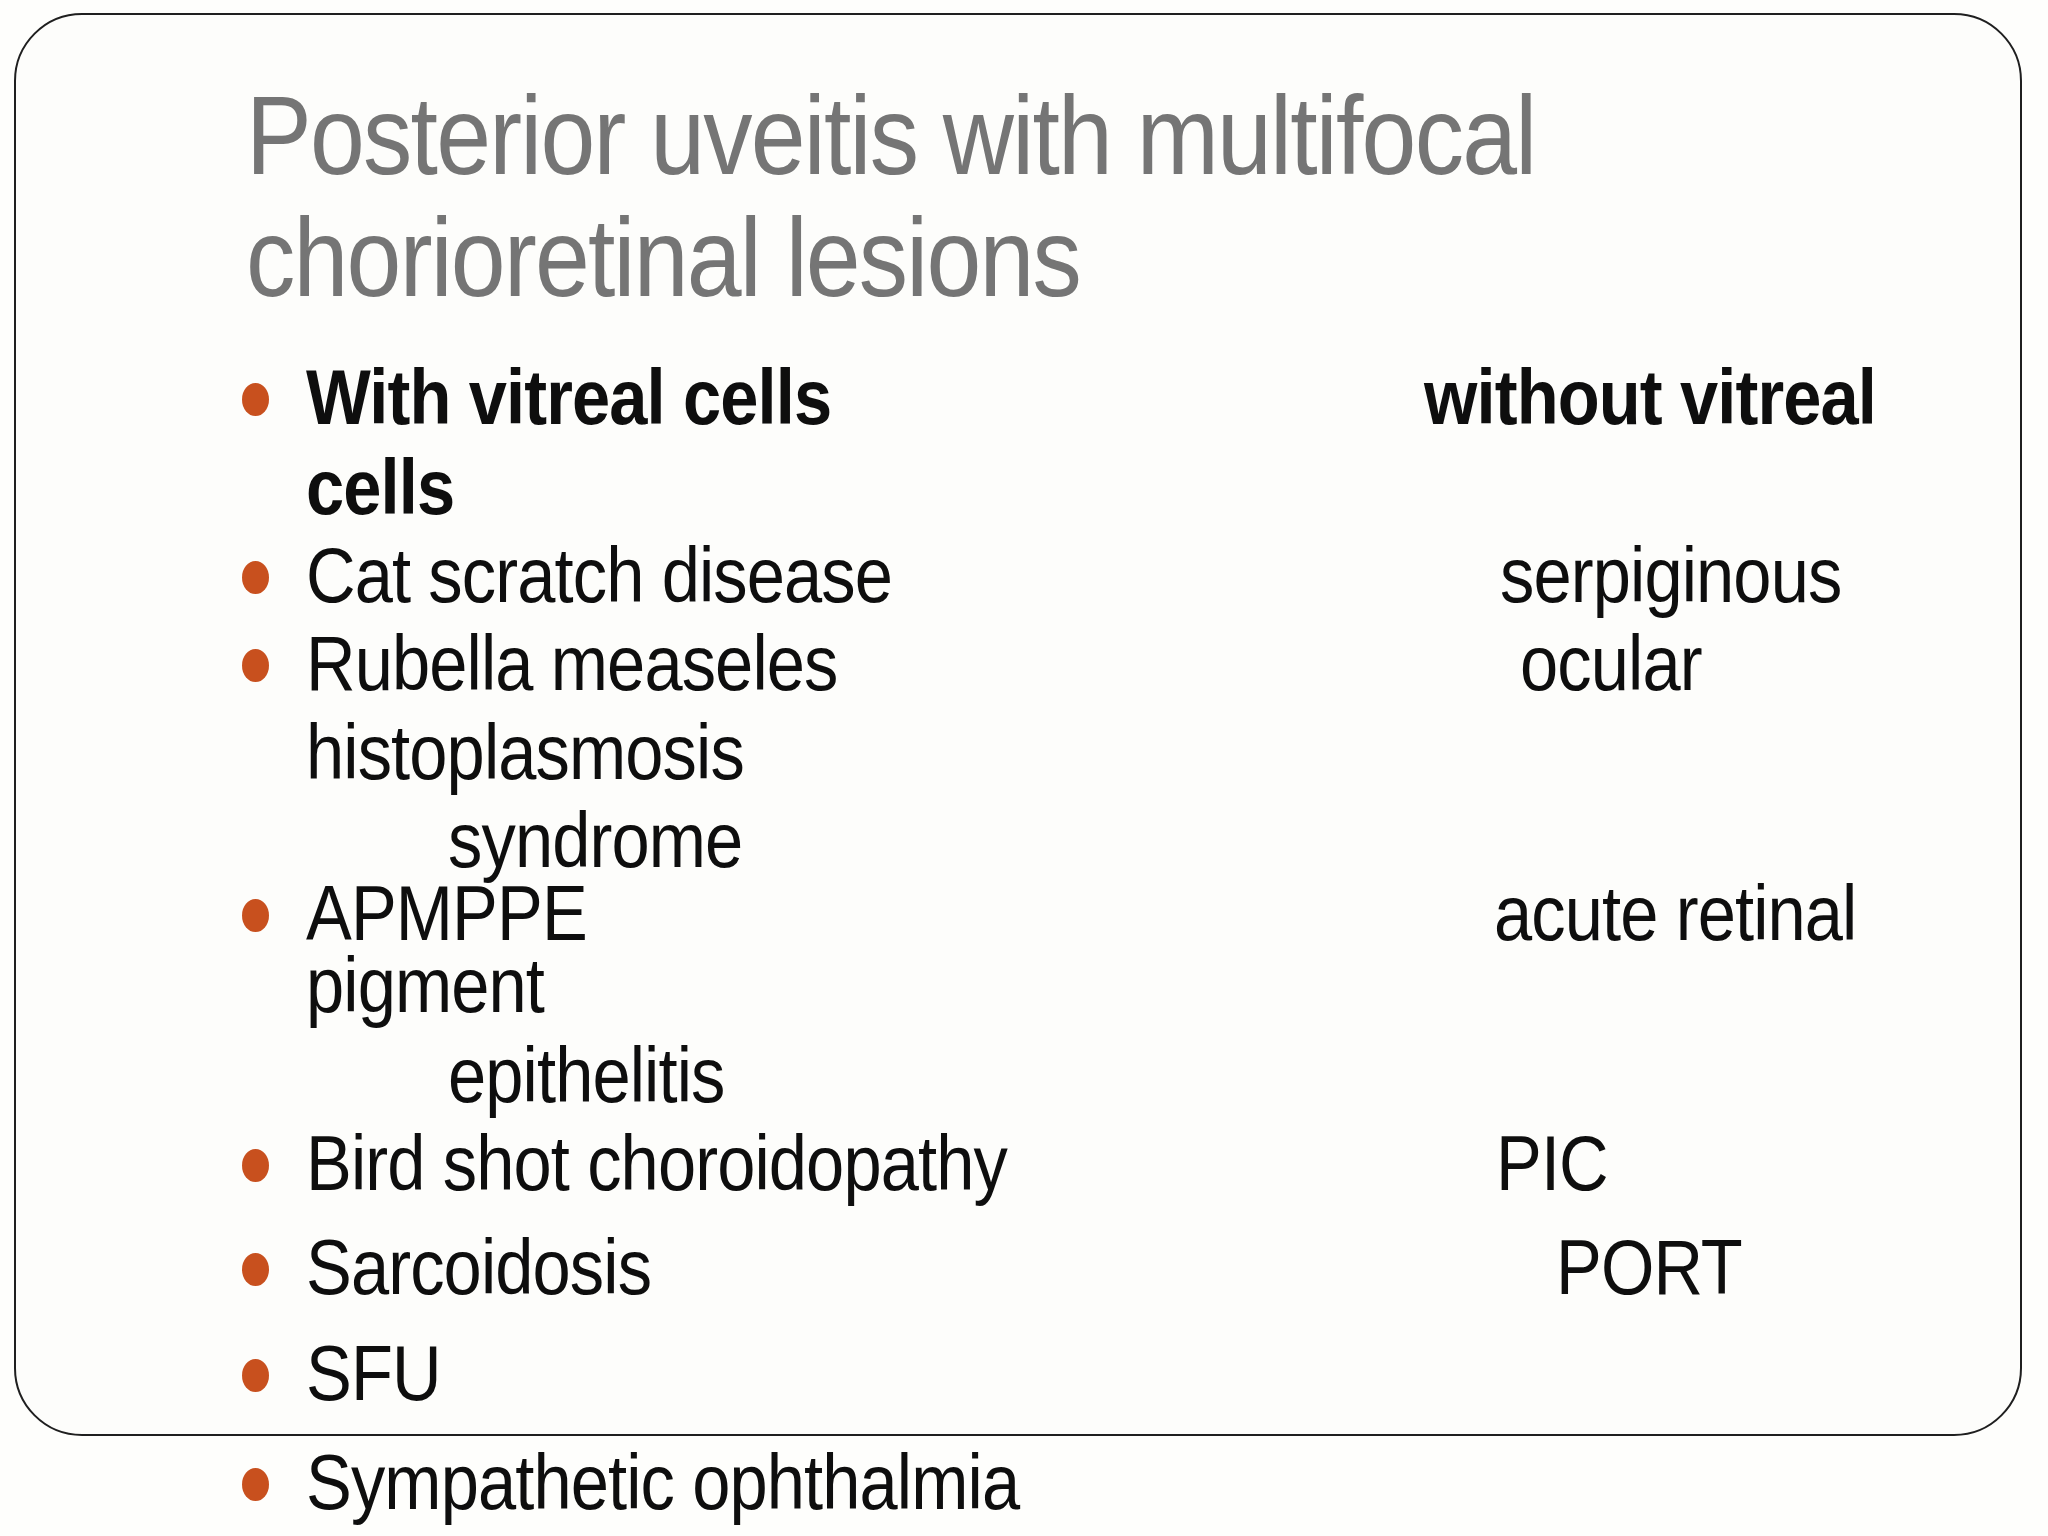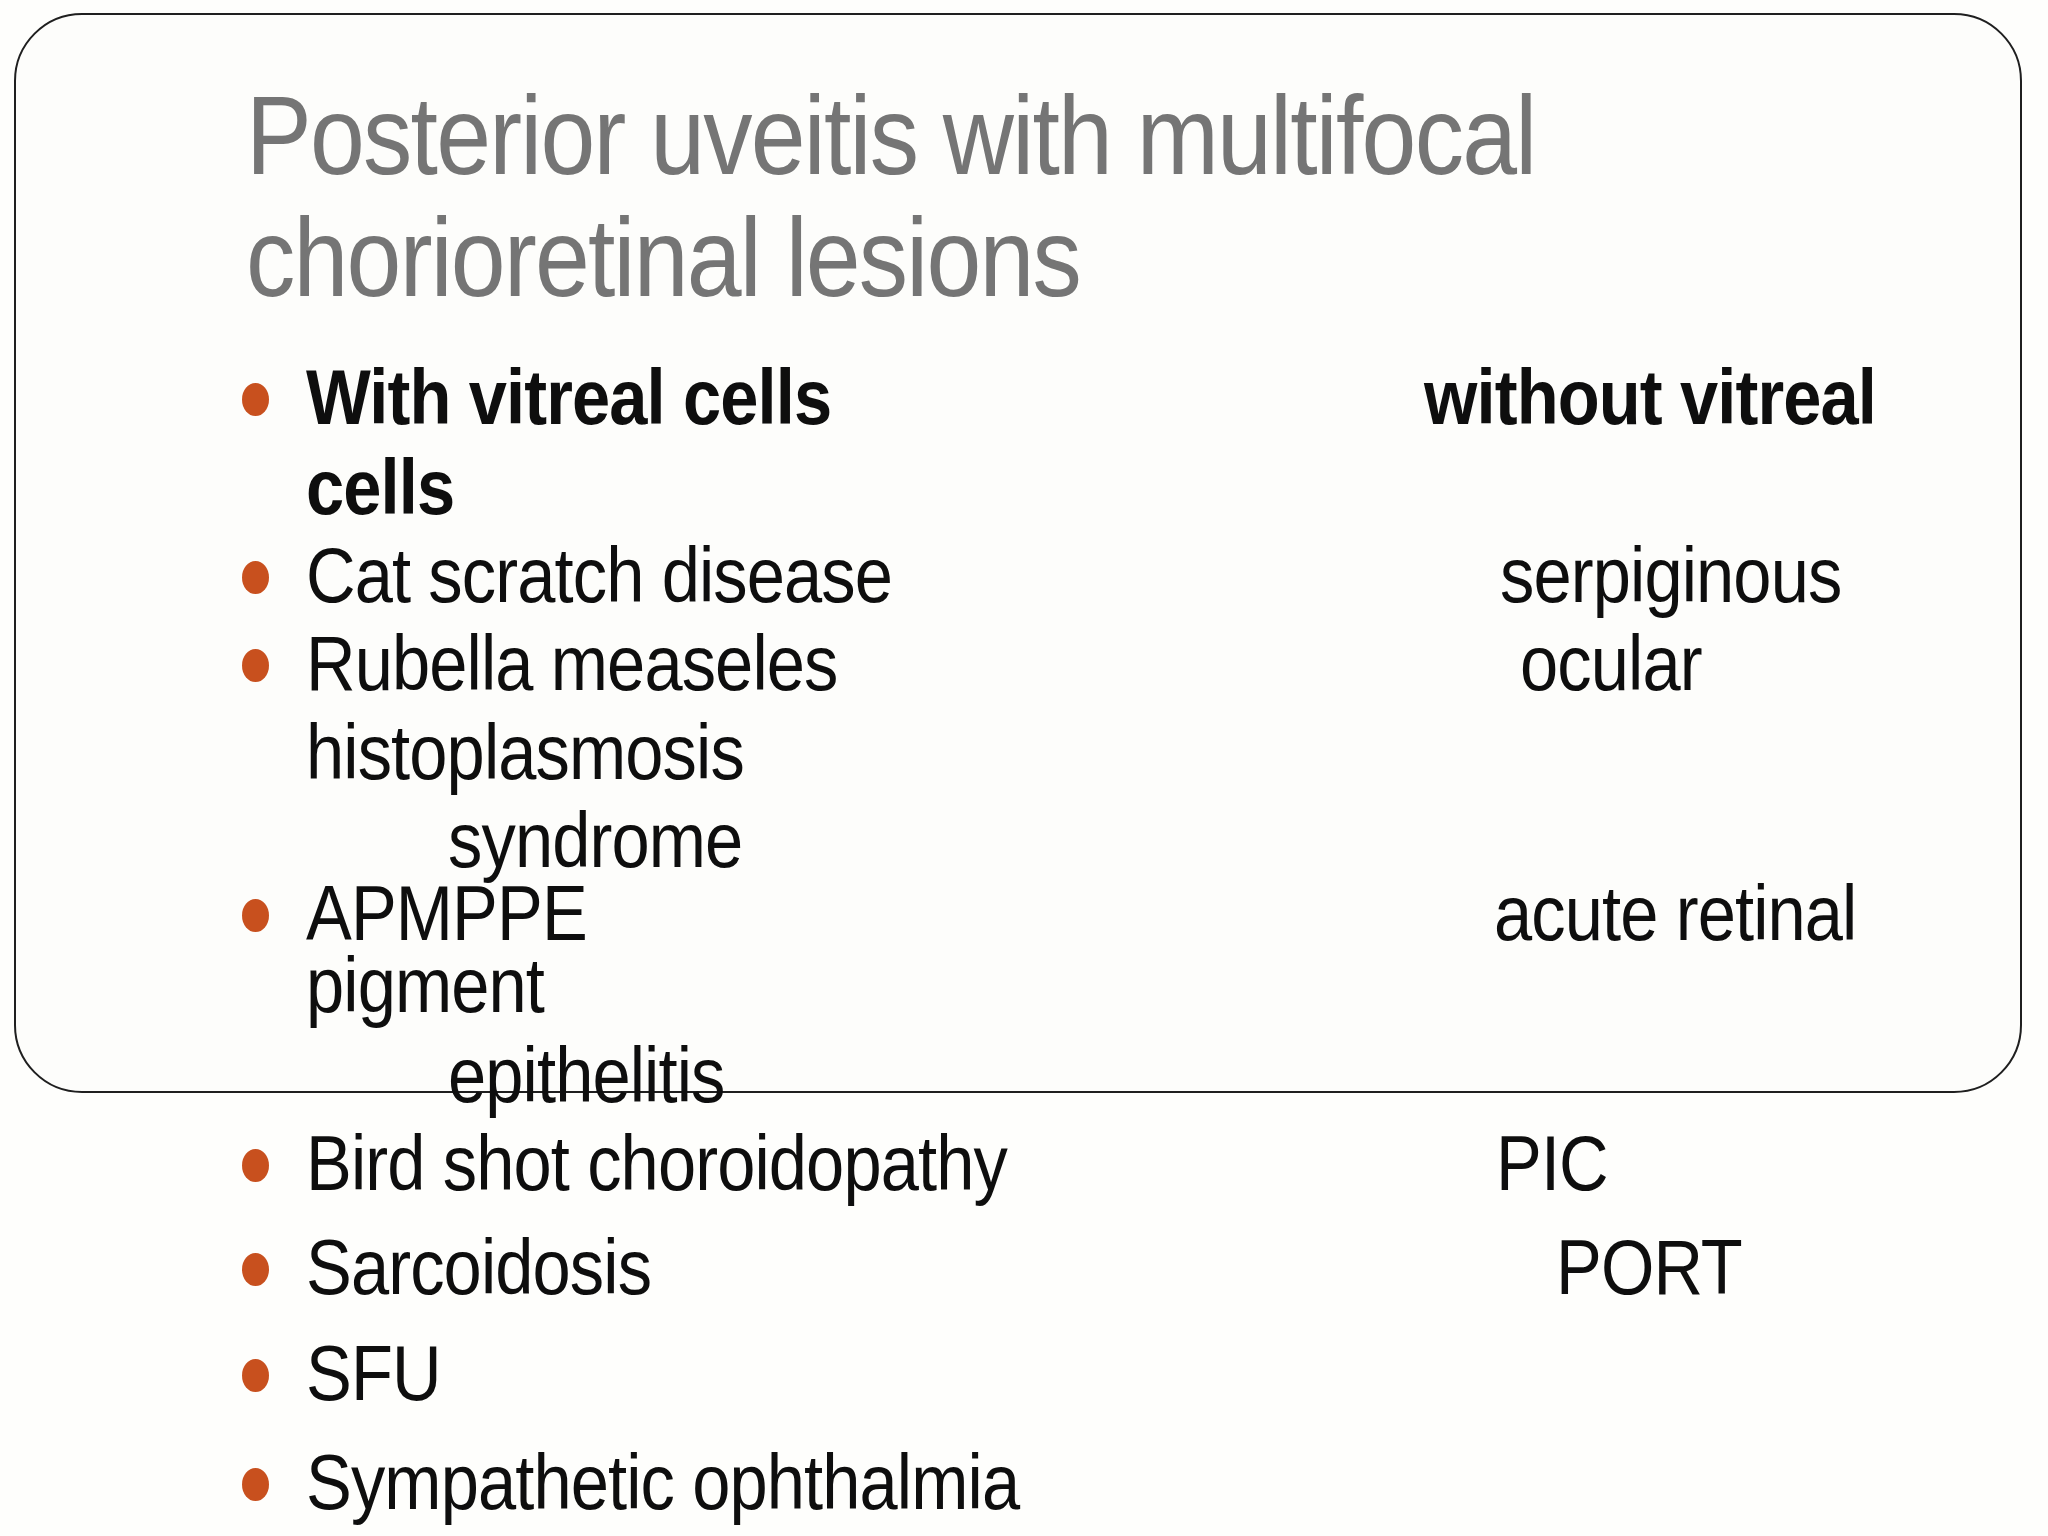--- a/index.html
+++ b/index.html
@@ -3,21 +3,21 @@
 <meta charset="utf-8">
 <style>
   html,body{margin:0;padding:0;background:#ffffff;}
   body{
     width:2048px;height:1536px;position:relative;overflow:hidden;
     font-family:"Liberation Sans","DejaVu Sans",sans-serif;
     -webkit-font-smoothing:antialiased;
   }
   .stage{position:absolute;inset:0;background:#fefefc;}
   .slide-frame{
-    position:absolute;left:14px;top:13px;width:2008px;height:1080px;
+    position:absolute;left:14px;top:13px;width:2008px;height:1423px;
     border:2px solid #1f1f1f;border-radius:68px;background:#fdfdfb;
     box-sizing:border-box;
   }
   .title{
     position:absolute;left:230px;top:0;white-space:nowrap;
     font-size:112px;font-weight:400;letter-spacing:-2px;line-height:1;
   }
   .title .tline{
     position:absolute;left:0;transform:scaleX(0.88);transform-origin:0 50%;
     white-space:nowrap;

